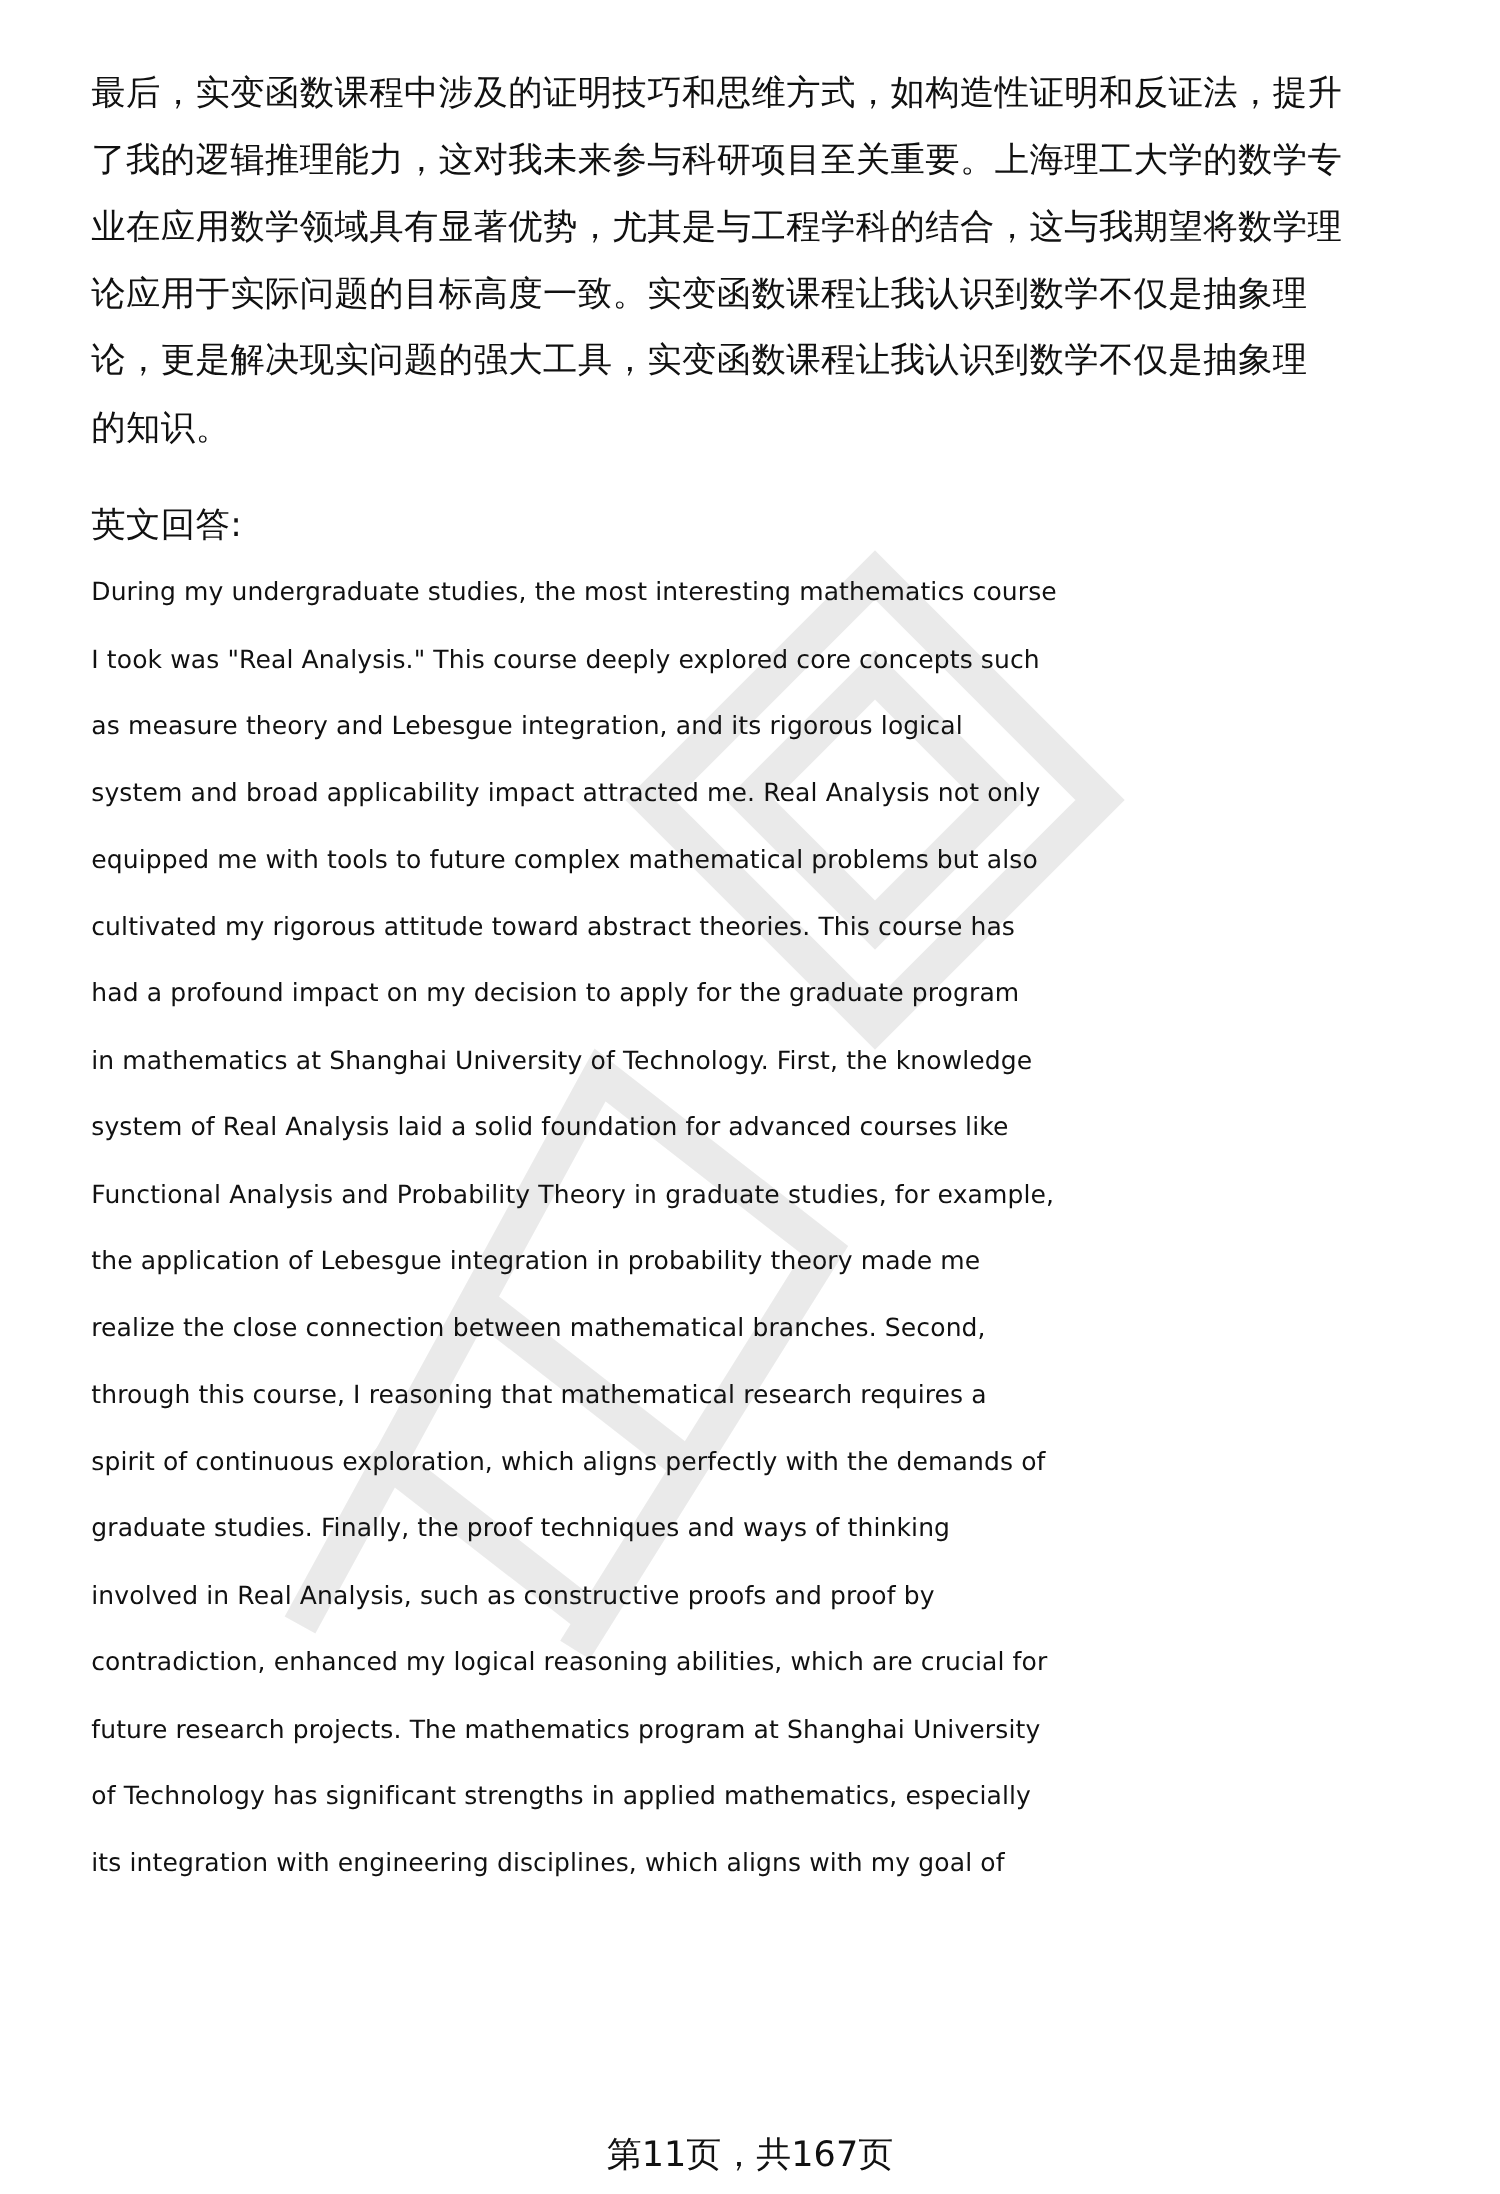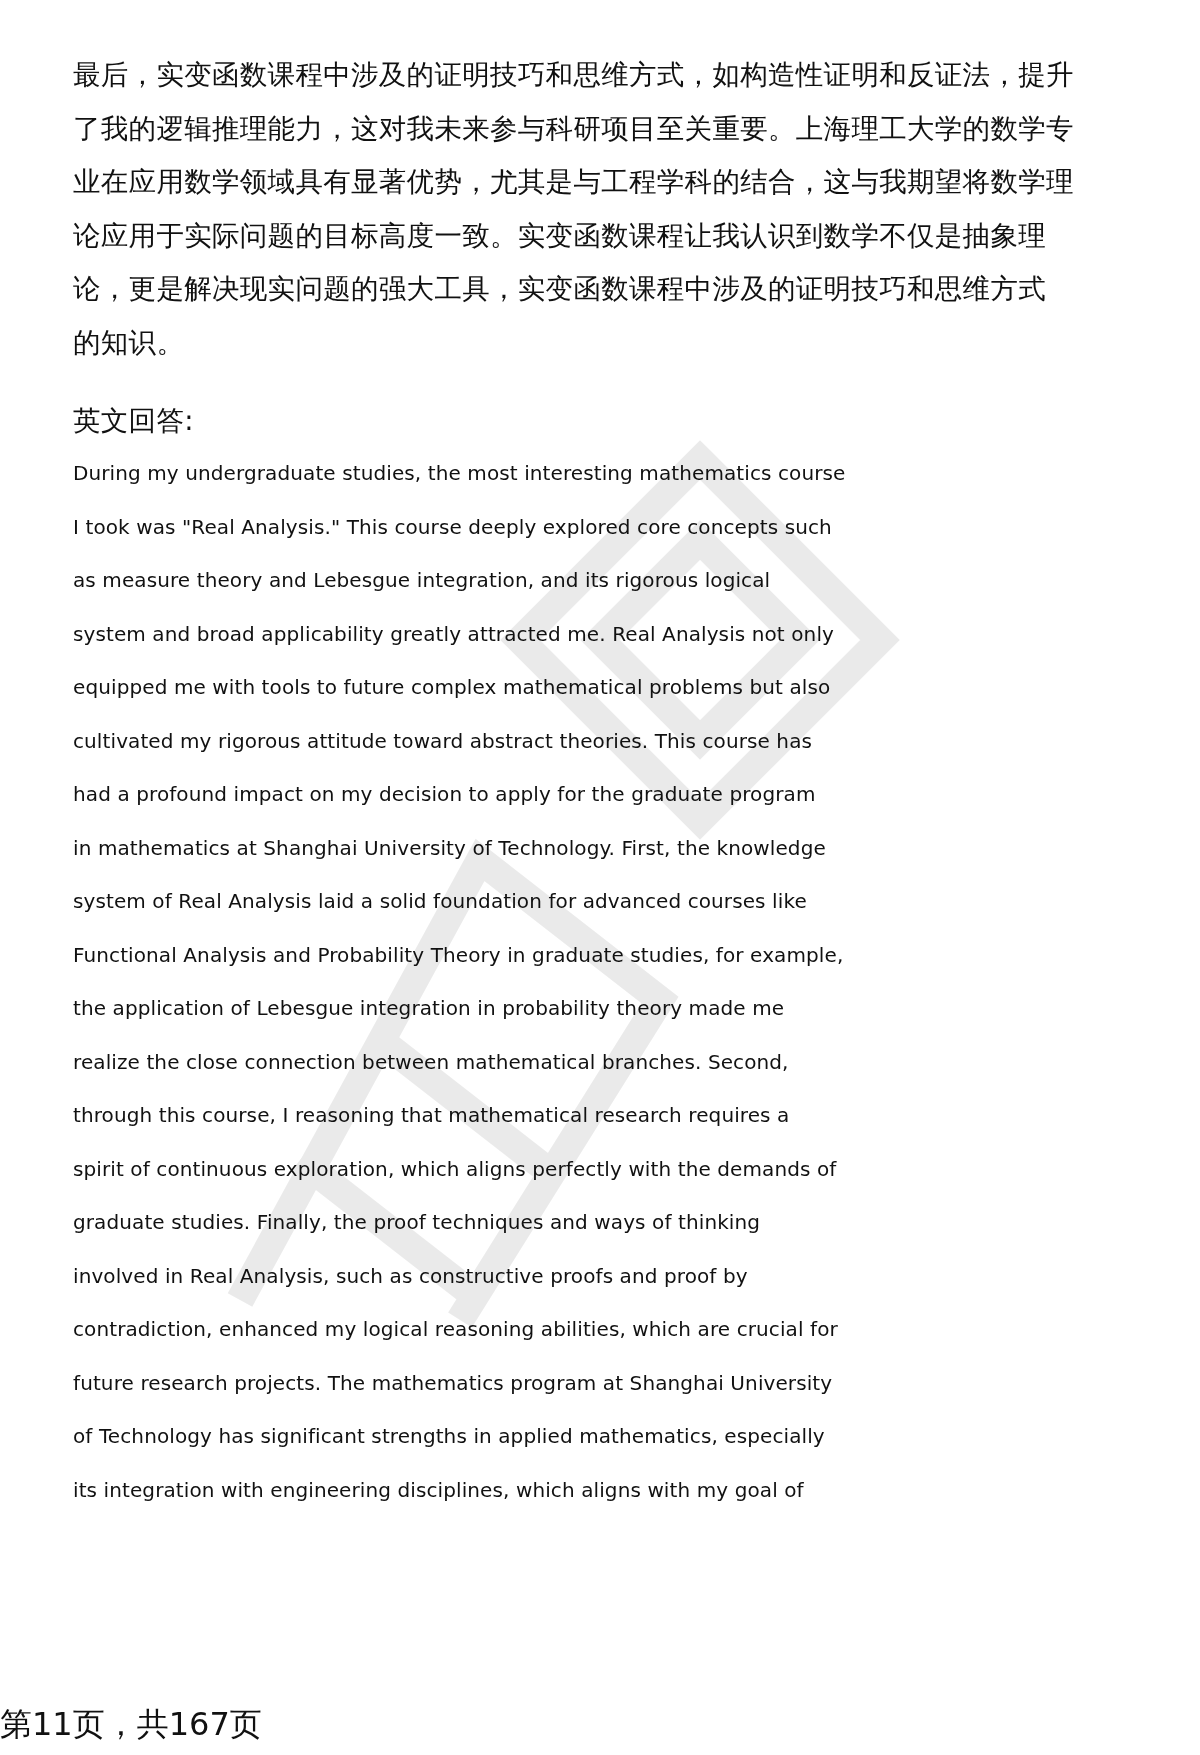--- a/index.html
+++ b/index.html
@@ -3,21 +3,21 @@
   <meta charset="utf-8">
   <style>
     html, body { margin: 0; padding: 0; background: #ffffff; }
     body { width: 1200px; height: 1755px; position: relative; overflow: hidden;
            font-family: "DejaVu Sans", "Liberation Sans", sans-serif; color: #111111; }
     .page { position: absolute; left: 0; top: 0; width: 1075px; height: 1755px; }
     .watermark { position: absolute; left: 180px; top: 440px; width: 720px; height: 900px;
                  pointer-events: none; opacity: 0.08; }
     .line { position: absolute; left: 73px; white-space: nowrap; font-size: 20px; line-height: 34px; letter-spacing: 0.1px; }
     .cn { font-size: 27.5px; letter-spacing: 0.3px; }
-    .footer { position: absolute; top: 1707px; left: 0; width: 1200px; font-size: 32px; line-height: 34px; }
+    .footer { position: absolute; top: 1707px; left: 0; width: 1200px; text-align: center; font-size: 28px; line-height: 34px; }
   </style>
 </head>
 <body>
 
 <div class="page">
 
   <svg class="watermark" viewBox="0 0 720 900">
     <g fill="none" stroke="#000" stroke-width="28">
       <path d="M520 20 L700 200 L520 380 L340 200 Z"></path>
       <path d="M420 200 L520 100 L620 200 L520 300 Z"></path>
@@ -25,31 +25,31 @@
       <path d="M200 600 L380 740"></path>
       <path d="M120 720 L300 860"></path>
     </g>
   </svg>
 
   <div>
     <div class="line cn" style="top:57px">最后，实变函数课程中涉及的证明技巧和思维方式，如构造性证明和反证法，提升</div>
     <div class="line cn" style="top:111px">了我的逻辑推理能力，这对我未来参与科研项目至关重要。上海理工大学的数学专</div>
     <div class="line cn" style="top:164px">业在应用数学领域具有显著优势，尤其是与工程学科的结合，这与我期望将数学理</div>
     <div class="line cn" style="top:218px">论应用于实际问题的目标高度一致。实变函数课程让我认识到数学不仅是抽象理</div>
-    <div class="line cn" style="top:271px">论，更是解决现实问题的强大工具，实变函数课程中涉及的证明技巧和思维方式</div>
+    <div class="line cn" style="top:271px">论，更是解决现实问题的强大工具，实变函数课程让我认识到数学不仅是抽象理</div>
     <div class="line cn" style="top:325px">的知识。</div>
   </div>
 
   <div class="line cn" style="top:403px">英文回答:</div>
 
   <div>
     <div class="line" style="top:456px">During my undergraduate studies, the most interesting mathematics course</div>
     <div class="line" style="top:510px">I took was "Real Analysis." This course deeply explored core concepts such</div>
     <div class="line" style="top:563px">as measure theory and Lebesgue integration, and its rigorous logical</div>
-    <div class="line" style="top:617px">system and broad applicability greatly attracted me. Real Analysis not only</div>
+    <div class="line" style="top:617px">system and broad applicability impact attracted me. Real Analysis not only</div>
     <div class="line" style="top:670px">equipped me with tools to future complex mathematical problems but also</div>
     <div class="line" style="top:724px">cultivated my rigorous attitude toward abstract theories. This course has</div>
     <div class="line" style="top:777px">had a profound impact on my decision to apply for the graduate program</div>
     <div class="line" style="top:831px">in mathematics at Shanghai University of Technology. First, the knowledge</div>
     <div class="line" style="top:884px">system of Real Analysis laid a solid foundation for advanced courses like</div>
     <div class="line" style="top:938px">Functional Analysis and Probability Theory in graduate studies, for example,</div>
     <div class="line" style="top:991px">the application of Lebesgue integration in probability theory made me</div>
     <div class="line" style="top:1045px">realize the close connection between mathematical branches. Second,</div>
     <div class="line" style="top:1098px">through this course, I reasoning that mathematical research requires a</div>
     <div class="line" style="top:1152px">spirit of continuous exploration, which aligns perfectly with the demands of</div>

